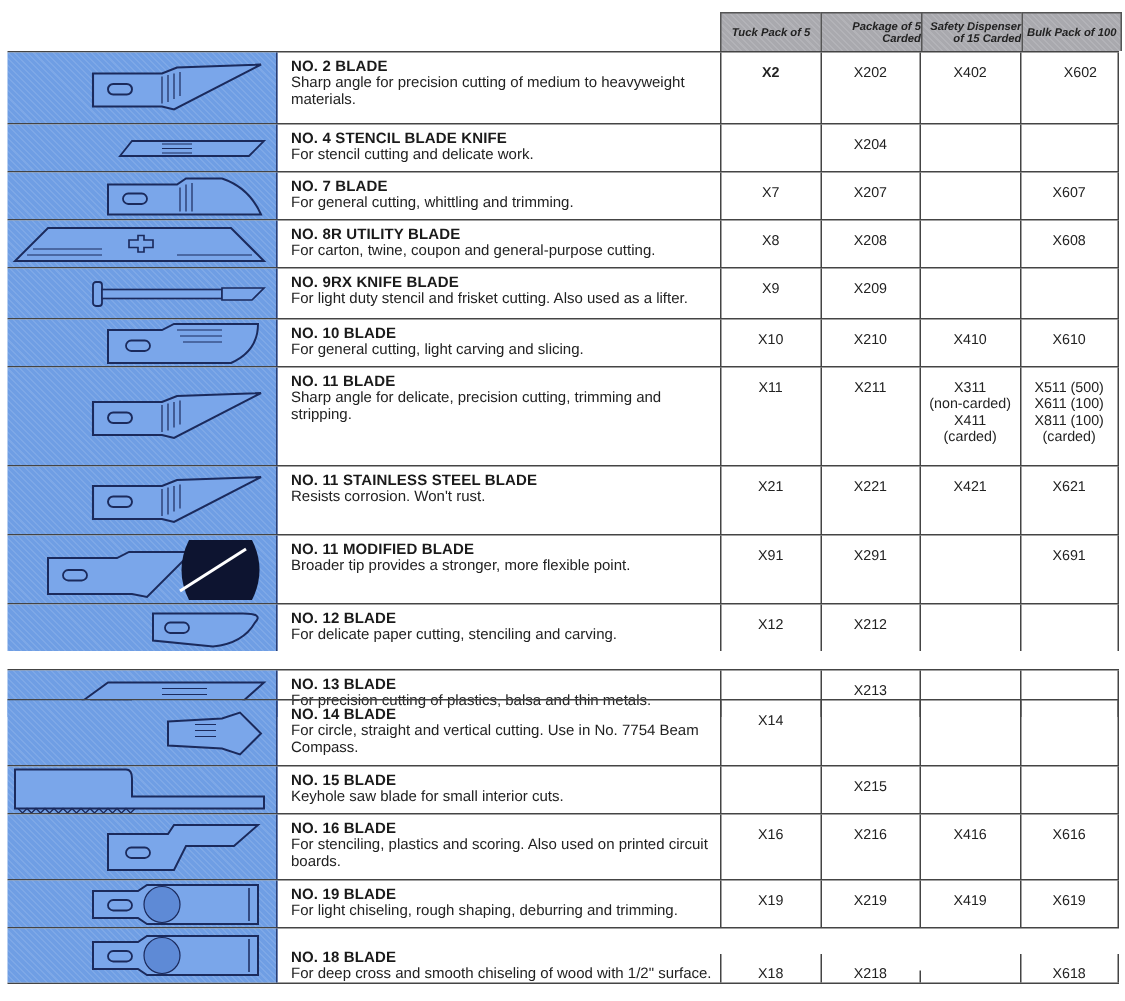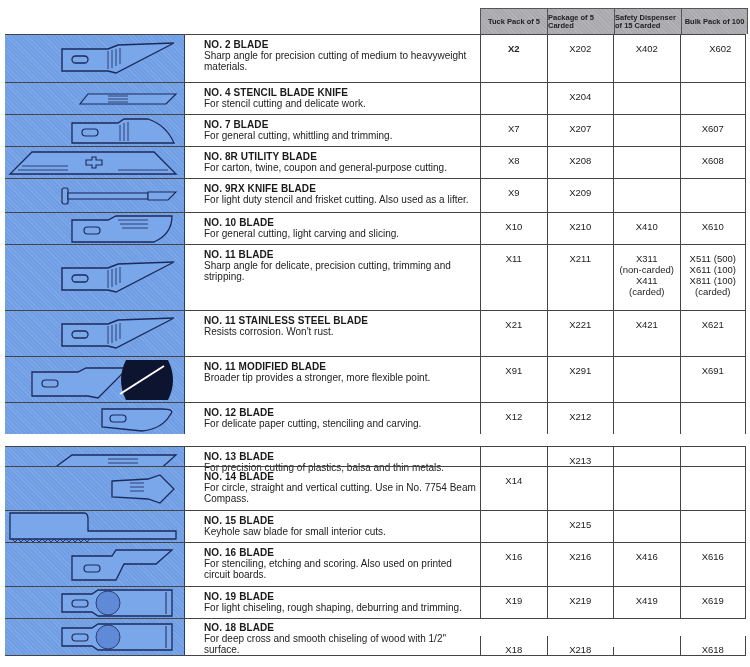--- a/index.html
+++ b/index.html
@@ -1,31 +1,31 @@
 <!DOCTYPE html>
 <html><head>
 <meta charset="utf-8">
 <style>
   html, body { margin:0; padding:0; background:#ffffff; }
   body { width:750px; height:667px; position:relative; overflow:hidden;
          font-family:"Liberation Sans", "DejaVu Sans", sans-serif; color:#1a1a1a; }
   .header-row { position:absolute; top:8px; left:480px; height:26px; display:flex; }
   .hcell { background:#a9a9ae; border-left:1px solid #555; border-top:1px solid #555;
            height:25px; display:flex; align-items:center; justify-content:center;
-           text-align:left; font-size:7.5px; font-weight:bold; line-height:8px; color:#222;
-           background-image:repeating-linear-gradient(45deg, rgba(255,255,255,0.12) 0 1px, transparent 1px 3px); }
+           text-align:right; font-size:7.5px; font-weight:bold; line-height:8px; color:#222;
+           background-image:repeating-linear-gradient(45deg, rgba(255,255,255,0.12) 0 1px, transparent 1px 3px);font-style:italic; }
   .hcell:last-child { border-right:1px solid #555; }
   .table { position:absolute; top:34px; left:5px; width:741px; }
   .row { position:absolute; left:0; width:741px; display:flex; border-top:1px solid #444; box-sizing:border-box; }
   .row.last { border-bottom:1px solid #444;align-items:flex-end; }
   .img-cell { width:180px; height:100%; background:#6f9ee4;
               background-image:repeating-linear-gradient(45deg, rgba(255,255,255,0.10) 0 1px, transparent 1px 3px);
               border-right:1px solid #2a3c70; box-sizing:border-box; position:relative; overflow:hidden; }
   .img-cell svg { position:absolute; right:6px; top:50%; transform:translateY(-50%); }
-  .desc-cell { width:295px; padding:4px 0 0 19px; box-sizing:border-box; }
+  .desc-cell { width:295px; padding:4px 0 0 9px; box-sizing:border-box; }
   .title { font-weight:bold; font-size:10px; line-height:11px; letter-spacing:0.1px; }
   .desc { font-size:10px; line-height:11px; color:#222; }
   .code-cell { width:66.5px; border-left:1px solid #444; box-sizing:border-box; text-align:center;
                font-size:9.5px; line-height:11px; padding-top:8px; color:#222; }
   .code-cell:last-child { border-right:1px solid #444; }
 </style>
 </head>
 <body>
 
 <div class="header-row">
@@ -272,21 +272,21 @@
       <div class="code-cell" style="white-space: pre-line;"></div>
       <div class="code-cell" style="white-space: pre-line;"></div>
     </div>
     <div class="row" style="top: 508px; height: 44px;">
       <div class="img-cell"><span><svg width="110" height="38" viewBox="0 0 110 38">
             <path d="M4 10 L44 10 L48 4 L104 4 L88 18 L56 18 L48 34 L4 34 Z" fill="#7aa6ea" stroke="#1b2a5c" stroke-width="1.3"></path>
             <rect x="16" y="19" width="16" height="7" rx="3.5" fill="none" stroke="#1b2a5c" stroke-width="1.2"></rect>
           </svg></span></div>
       <div class="desc-cell">
         <div class="title">NO. 16 BLADE</div>
-        <div class="desc">For stenciling, etching and scoring. Also used on printed circuit boards.</div>
+        <div class="desc">For stenciling, plastics and scoring. Also used on printed circuit boards.</div>
       </div>
       <div class="code-cell" style="white-space: pre-line;">X16</div>
       <div class="code-cell" style="white-space: pre-line;">X216</div>
       <div class="code-cell" style="white-space: pre-line;">X416</div>
       <div class="code-cell" style="white-space: pre-line;">X616</div>
     </div>
     <div class="row" style="top: 552px; height: 32px;">
       <div class="img-cell"><span><svg width="120" height="30" viewBox="0 0 120 30">
             <path d="M4 6 L34 6 L40 2 L114 2 L114 28 L40 28 L34 24 L4 24 Z" fill="#7aa6ea" stroke="#1b2a5c" stroke-width="1.3"></path>
             <rect x="14" y="12" width="16" height="7" rx="3.5" fill="none" stroke="#1b2a5c" stroke-width="1.2"></rect>

